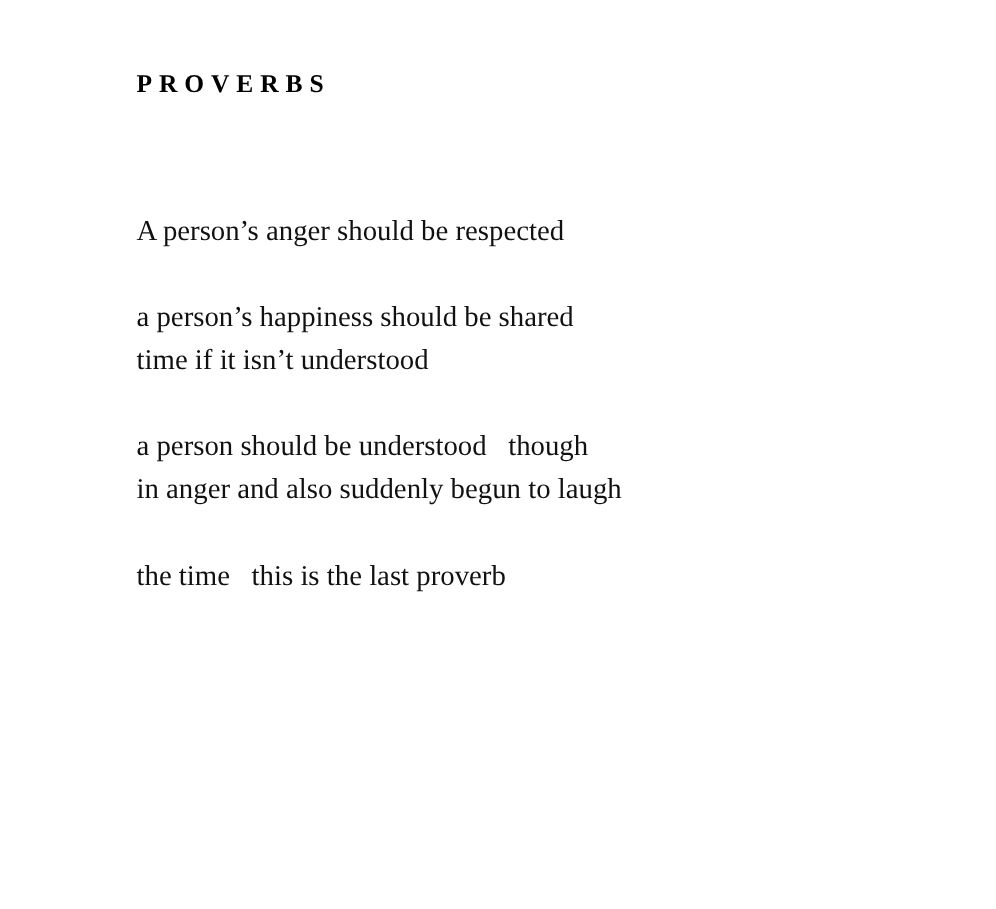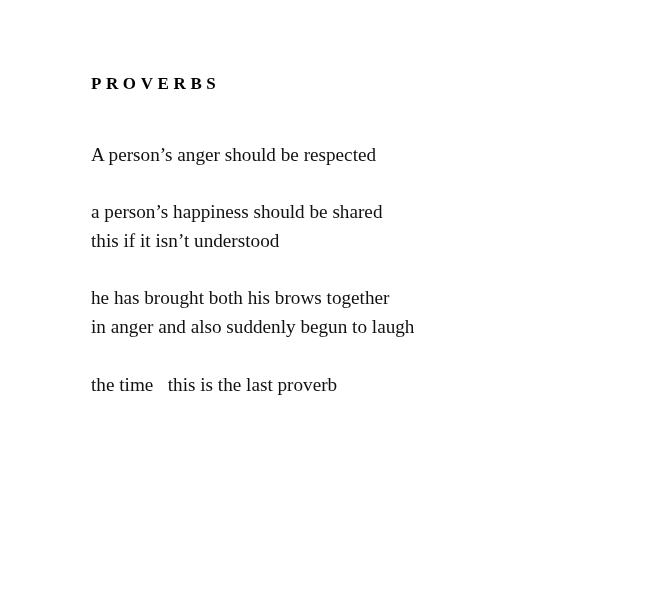--- a/index.html
+++ b/index.html
@@ -18,21 +18,21 @@
     .page {
       position: absolute;
       left: 0; top: 0;
       width: 664px;
       height: 606px;
       background: #ffffff;
     }
     .title {
       position: absolute;
       left: 91px;
-      top: 74px;
+      top: 46px;
       margin: 0;
       font-family: "Liberation Serif", "DejaVu Serif", serif;
       font-weight: bold;
       font-size: 17px;
       letter-spacing: 4.6px;
       line-height: 20px;
       color: #000000;
     }
     .poem {
       position: absolute;
@@ -57,23 +57,23 @@
 
 <div class="page">
   <h1 class="title">PROVERBS</h1>
 
   <div class="poem">
     <div class="stanza">
       <span class="line">A person’s anger should be respected</span>
     </div>
     <div class="stanza">
       <span class="line">a person’s happiness should be shared</span>
-      <span class="line">this if it isn’t understood</span>
+      <span class="line">time if it isn’t understood</span>
     </div>
     <div class="stanza">
-      <span class="line">he has brought both his brows together</span>
+      <span class="line">a person should be understood   though</span>
       <span class="line">in anger and also suddenly begun to laugh</span>
     </div>
     <div class="stanza">
       <span class="line">the time   this is the last proverb</span>
     </div>
   </div>
 </div>
 
 </body></html>

